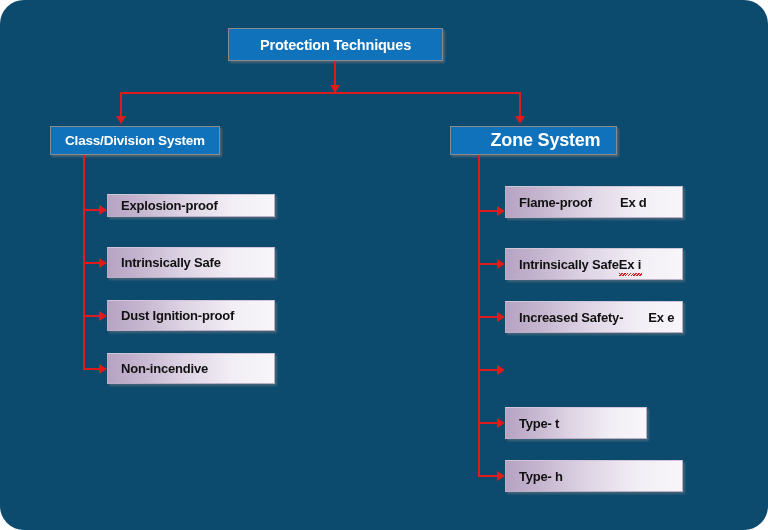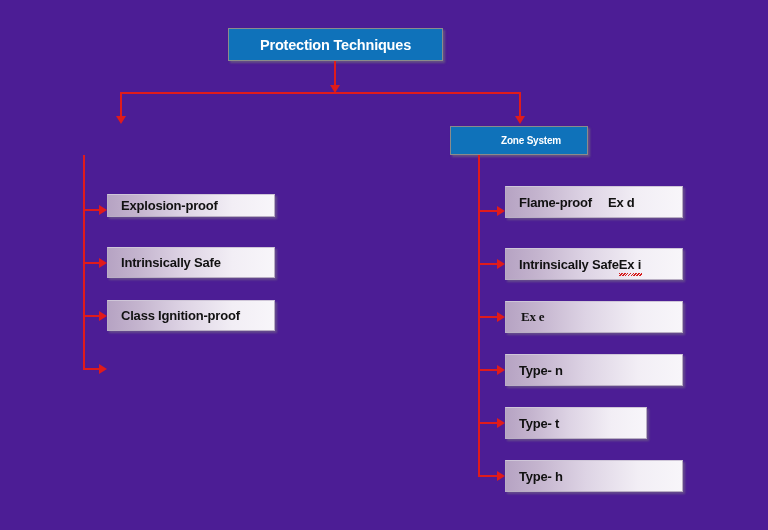--- a/index.html
+++ b/index.html
@@ -8,22 +8,23 @@
     padding: 0;
     background: #ffffff;
   }
   body {
     font-family: "Liberation Sans", sans-serif;
   }
   #canvas {
     position: relative;
     width: 768px;
     height: 530px;
-    background: #4c1d95;
+    background: #0c4a6e;
     overflow: hidden;
+    border-radius: 24px;
   }
 
   
   .node-blue {
     position: absolute;
     box-sizing: border-box;
     background: #0f72ba;
     border: 1px solid #8b8b8b;
     box-shadow: 2px 2px 2px rgba(120,120,120,0.55);
     color: #ffffff;
@@ -108,22 +109,25 @@
   <div class="arrow-down" style="left:330px; top:85px;"></div>
 
   <div class="ln ln-h" style="left:120px; top:92px; width:401px; height:2px;"></div>
 
   <div class="ln ln-v" style="left:120px; top:92px; width:2px; height:25px;"></div>
   <div class="arrow-down" style="left:116px; top:116px;"></div>
 
   <div class="ln ln-v" style="left:519px; top:92px; width:2px; height:25px;"></div>
   <div class="arrow-down" style="left:515px; top:116px;"></div>
 
-
-  <div class="node-blue" style="left:450px; top:126px; width:138px; height:29px; font-size:10px;padding-left:24px;">
+  <div class="node-blue" style="left:50px; top:126px; width:170px; height:29px; font-size:13.5px;">
+    <span>Class/Division System</span>
+  </div>
+
+  <div class="node-blue" style="left:450px; top:126px; width:167px; height:29px; font-size:18px;padding-left:24px;">
     <span>Zone System</span>
   </div>
 
   <div class="ln ln-v" style="left:83px; top:155px; width:2px; height:215px;"></div>
 
   <div class="ln ln-h" style="left:83px; top:209px; width:20px; height:2px;"></div>
   <div class="arrow-right" style="left:99px; top:205px;"></div>
 
   <div class="ln ln-h" style="left:83px; top:262px; width:20px; height:2px;"></div>
   <div class="arrow-right" style="left:99px; top:258px;"></div>
@@ -136,23 +140,26 @@
 
   <div class="node-leaf" style="left:107px; top:194px; width:168px; height:23px; font-size:13px;">
     <span class="leaf-text">Explosion-proof</span>
   </div>
 
   <div class="node-leaf" style="left:107px; top:247px; width:168px; height:31px; font-size:13px;">
     <span class="leaf-text">Intrinsically Safe</span>
   </div>
 
   <div class="node-leaf" style="left:107px; top:300px; width:168px; height:31px; font-size:13px;">
-    <span class="leaf-text">Class Ignition-proof</span>
-  </div>
-
+    <span class="leaf-text">Dust Ignition-proof</span>
+  </div>
+
+  <div class="node-leaf" style="left:107px; top:353px; width:168px; height:31px; font-size:13px;">
+    <span class="leaf-text">Non-incendive</span>
+  </div>
 
   <div class="ln ln-v" style="left:478px; top:155px; width:2px; height:322px;"></div>
 
   <div class="ln ln-h" style="left:478px; top:210px; width:23px; height:2px;"></div>
   <div class="arrow-right" style="left:497px; top:206px;"></div>
 
   <div class="ln ln-h" style="left:478px; top:263px; width:23px; height:2px;"></div>
   <div class="arrow-right" style="left:497px; top:259px;"></div>
 
   <div class="ln ln-h" style="left:478px; top:316px; width:23px; height:2px;"></div>
@@ -162,35 +169,33 @@
   <div class="arrow-right" style="left:497px; top:365px;"></div>
 
   <div class="ln ln-h" style="left:478px; top:422px; width:23px; height:2px;"></div>
   <div class="arrow-right" style="left:497px; top:418px;"></div>
 
   <div class="ln ln-h" style="left:478px; top:475px; width:23px; height:2px;"></div>
   <div class="arrow-right" style="left:497px; top:471px;"></div>
 
   <div class="node-leaf" style="left:505px; top:186px; width:178px; height:32px; font-size:13px;">
     <span class="leaf-text">Flame-proof</span>
-    <span class="leaf-code" style="margin-left:16px;">Ex d</span>
+    <span class="leaf-code" style="margin-left:28px;">Ex d</span>
   </div>
 
   <div class="node-leaf" style="left:505px; top:248px; width:178px; height:32px; font-size:13px;">
     <span class="leaf-text">Intrinsically Safe</span>
     <span class="leaf-code squiggle" style="">Ex i</span>
   </div>
 
   <div class="node-leaf" style="left:505px; top:301px; width:178px; height:32px; font-size:13px;">
-    <span class="leaf-code" style="margin-left:15px;font-family:Liberation Serif, serif;">Ex e</span>
-  </div>
-
-  <div class="node-leaf" style="left:505px; top:354px; width:178px; height:32px; font-size:13px;">
-    <span class="leaf-text">Type- n</span>
-  </div>
+    <span class="leaf-text">Increased Safety-</span>
+    <span class="leaf-code" style="margin-left:25px;">Ex e</span>
+  </div>
+
 
   <div class="node-leaf" style="left:505px; top:407px; width:142px; height:32px; font-size:13px;">
     <span class="leaf-text">Type- t</span>
   </div>
 
   <div class="node-leaf" style="left:505px; top:460px; width:178px; height:32px; font-size:13px;">
     <span class="leaf-text">Type- h</span>
   </div>
 
 </div>

